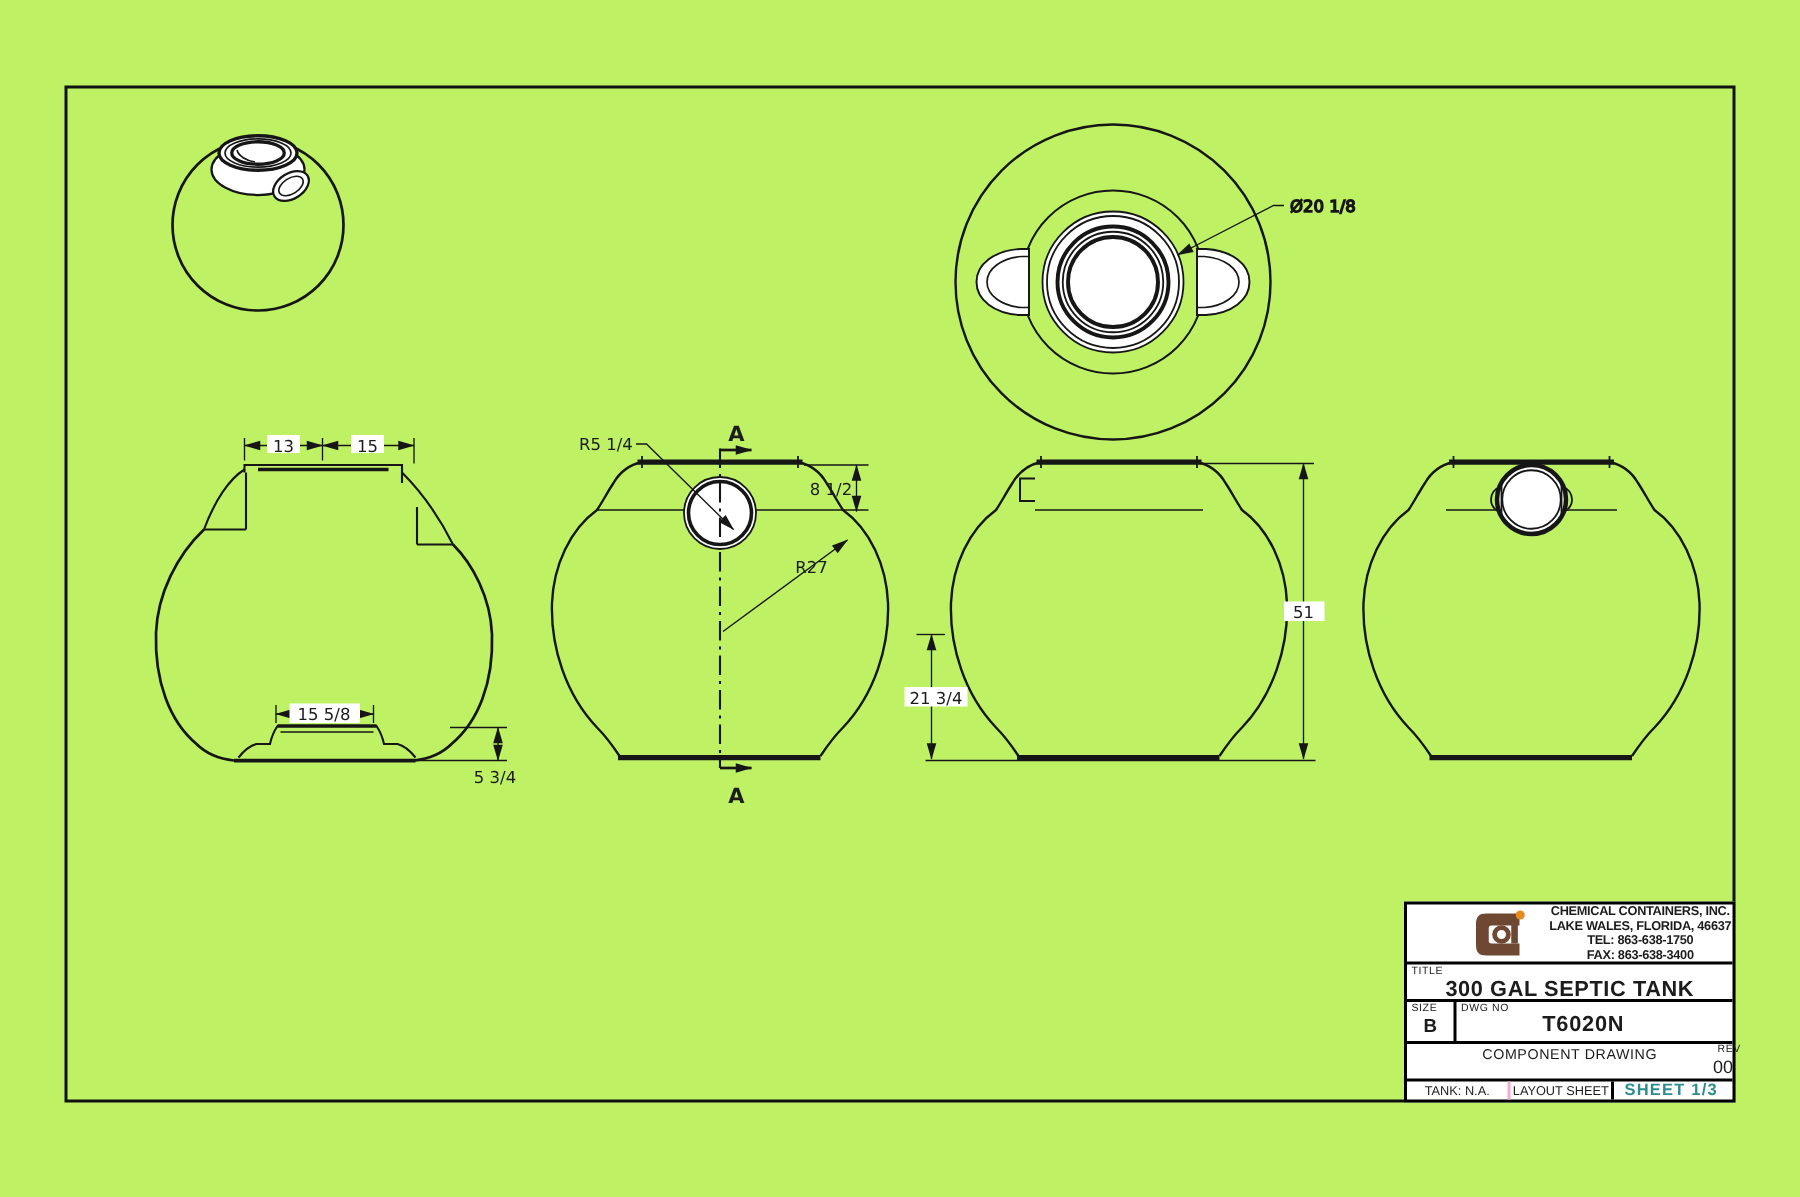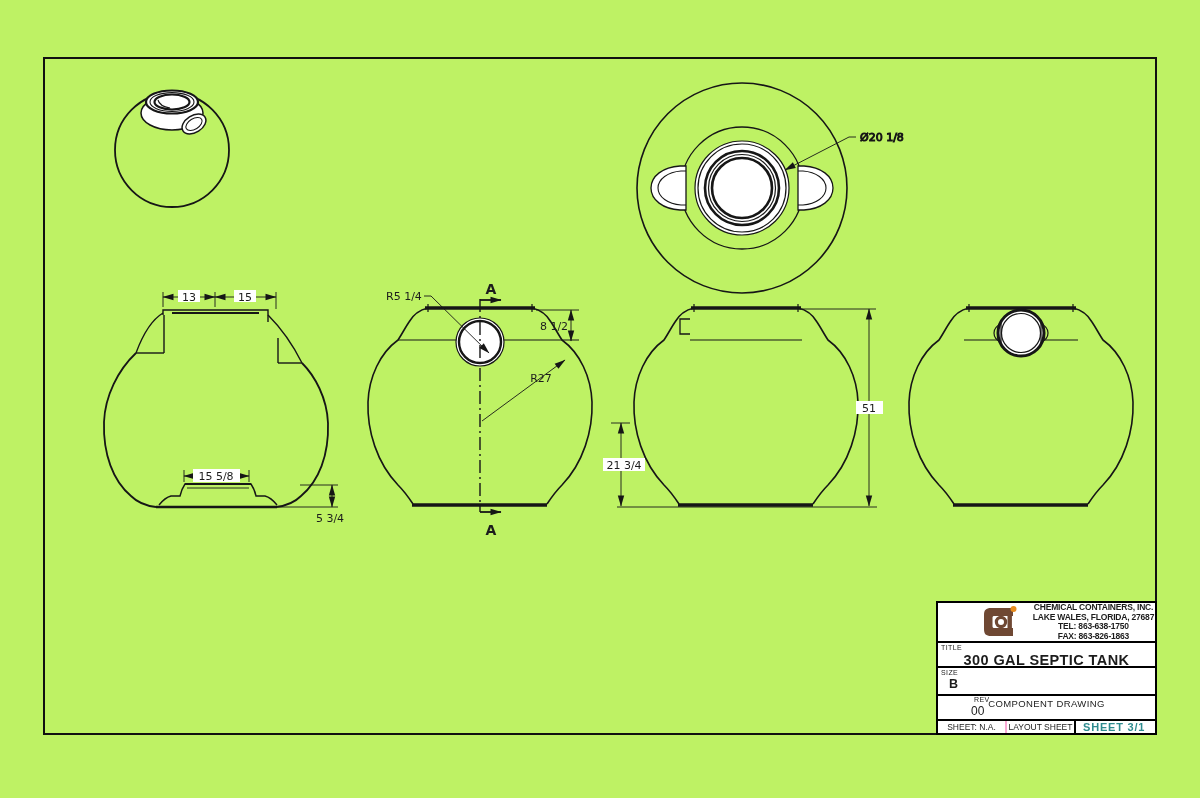--- a/index.html
+++ b/index.html
@@ -10,21 +10,21 @@
   svg.draw{position:absolute;left:0;top:0;}
   svg text{fill:#1c1c1c;font-family:"DejaVu Sans",sans-serif;}
   .dimtxt{font-size:11px;}
   .sectxt{font-size:14px;font-weight:600;}
 
   
   .tblock{position:absolute;left:936px;top:601px;width:221px;height:134px;
         border:2px solid #000;box-sizing:border-box;background:#fff;
         font-family:"Liberation Sans",sans-serif;display:flex;flex-direction:column;}
   .tb-row{box-sizing:border-box;}
-  .tb-r1{height:40px;display:flex;align-items:center;padding-left:36px;}
+  .tb-r1{height:40px;display:flex;align-items:flex-end;padding-left:36px;}
   .tb-logo{width:58px;display:flex;justify-content:center;align-items:center;}
   .tb-co{flex:1;text-align:center;font-weight:bold;font-size:8.5px;line-height:9.6px;
         letter-spacing:-0.2px;white-space:nowrap;}
   .tb-r2{height:31px;border-top:2px solid #000;position:relative;}
   .tb-r3{height:28px;border-top:2px solid #000;display:flex;}
   .tb-r4{height:31px;border-top:2px solid #000;text-align:center;font-size:9.5px;
         letter-spacing:0.4px;line-height:15px;}
   .tb-r5{flex:1;border-top:2px solid #000;display:flex;}
   .mini{position:absolute;top:1px;left:3px;font-size:7px;letter-spacing:0.4px;color:#222;}
   .tb-title{position:absolute;left:0;right:0;top:9px;text-align:center;font-size:14.5px;
@@ -183,39 +183,43 @@
       <div class="tb-logo">
         <svg width="46" height="36" viewBox="0 0 46 36">
           <path fill="#6f4833" d="M33,4 H11 C6,4 4,6 4,11 V25 C4,30 6,32 11,32 H33 V24 H14.5 C13,24 12.5,23.5 12.5,22 V14 C12.5,12.5 13,12 14.5,12 H33 Z"></path>
           <circle cx="21" cy="18" r="4.6" fill="none" stroke="#6f4833" stroke-width="3.2"></circle>
           <rect x="27.5" y="6" width="4.4" height="18" fill="#6f4833"></rect>
           <circle cx="33.5" cy="5" r="3" fill="#e78b1e"></circle>
         </svg>
       </div>
       <div class="tb-co">
         <div>CHEMICAL CONTAINERS, INC.</div>
-        <div>LAKE WALES, FLORIDA, 27687</div>
+        <div>LAKE WALES, FLORIDA, 46637</div>
         <div>TEL: 863-638-1750</div>
-        <div>FAX: 863-826-1863</div>
+        <div>FAX: 863-638-3400</div>
       </div>
     </div>
     <div class="tb-row tb-r2">
       <span class="mini">TITLE</span>
       <div class="tb-title">300 GAL SEPTIC TANK</div>
     </div>
     <div class="tb-row tb-r3">
       <div class="cell c-size">
         <span class="mini">SIZE</span>
         <div class="v-size">B</div>
       </div>
+      <div class="cell c-dwg">
+        <span class="mini">DWG NO</span>
+        <div class="v-dwg">T6020N</div>
+      </div>
       <div class="cell c-rev">
         <span class="mini">REV</span>
         <div class="v-rev">00</div>
       </div>
     </div>
     <div class="tb-row tb-r4">COMPONENT DRAWING</div>
     <div class="tb-row tb-r5">
-      <div class="cell c-scale">SHEET: N.A.</div>
+      <div class="cell c-scale">TANK: N.A.</div>
       <div class="cell c-layout">LAYOUT SHEET</div>
-      <div class="cell c-sheet" style="color:#2e8c8f;">SHEET 3/1</div>
+      <div class="cell c-sheet" style="color:#2e8c8f;">SHEET 1/3</div>
     </div>
   </div>
 </div>
 
 </body></html>

